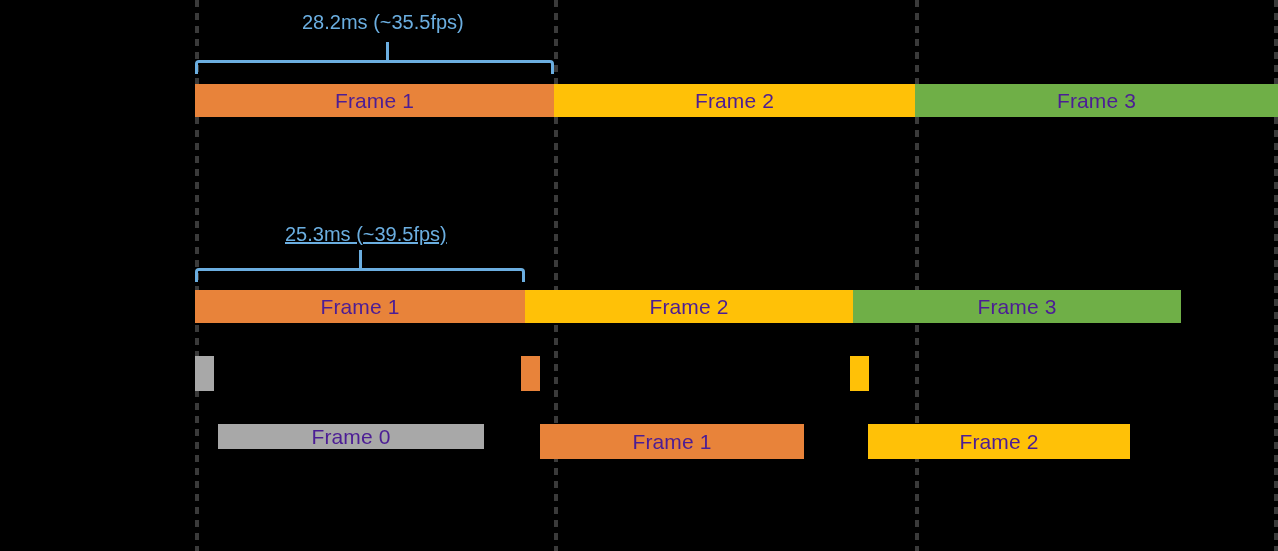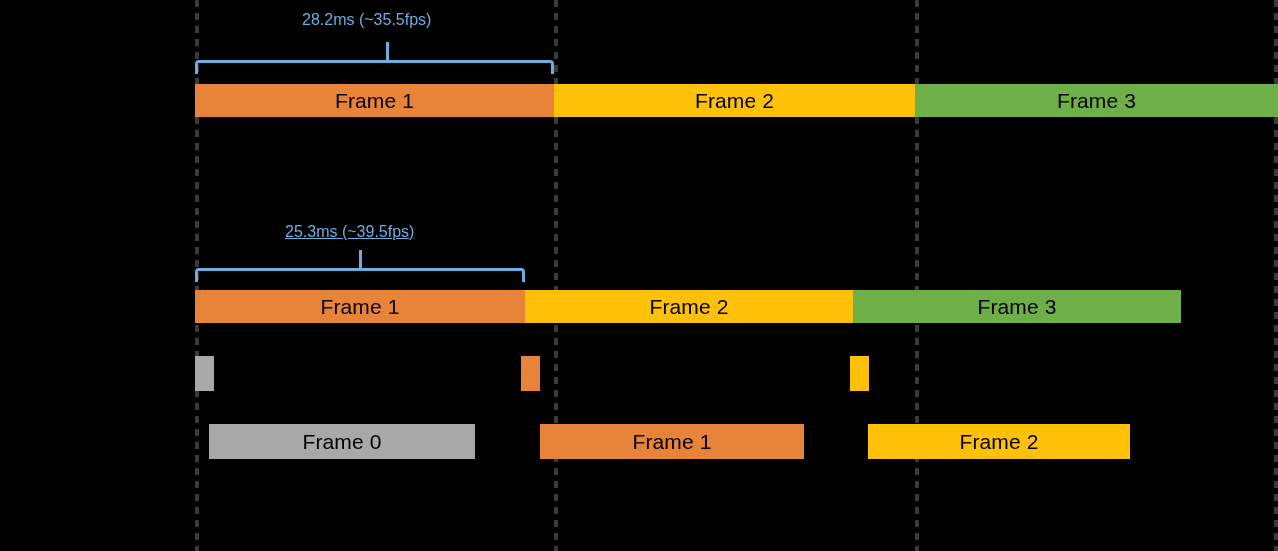--- a/index.html
+++ b/index.html
@@ -39,42 +39,42 @@
   
   .bar {
     position: absolute;
     display: flex;
     align-items: center;
     justify-content: center;
     box-sizing: border-box;
     z-index: 2;
   }
   .bar-label {
-    color: #000000;
+    color: #4c1d95;
     font-size: 21px;
     font-family: "Liberation Sans", sans-serif;
     line-height: 1;
     white-space: nowrap;
     letter-spacing: 0.1px;
   }
   .tick {
     position: absolute;
     z-index: 2;
     box-sizing: border-box;
   }
 
   
   .annot {
     position: absolute;
     z-index: 3;
   }
   .annot-text {
     position: absolute;
     color: #6BAEE0;
-    font-size: 16px;
+    font-size: 20px;
     font-family: "Liberation Sans", sans-serif;
     white-space: nowrap;
     line-height: 1;
   }
   .brace {
     position: absolute;
     border-top: 3px solid #6BAEE0;
     border-left: 3px solid #6BAEE0;
     border-right: 3px solid #6BAEE0;
     box-sizing: border-box;
@@ -126,21 +126,21 @@
     <span class="bar-label">Frame 2</span>
   </div>
   <div class="bar" style="left:853px; top:290px; width:328px; height:33px; background:#6FAF47;">
     <span class="bar-label">Frame 3</span>
   </div>
 
   <div class="tick" style="left:195px; top:356px; width:19px; height:35px; background:#A8A8A8;"></div>
   <div class="tick" style="left:521px; top:356px; width:19px; height:35px; background:#E8833A;"></div>
   <div class="tick" style="left:850px; top:356px; width:19px; height:35px; background:#FFC107;"></div>
 
-  <div class="bar" style="left:209px; top:424px; width:266px; height:35px; background:#A8A8A8;">
+  <div class="bar" style="left:218px; top:424px; width:266px; height:25px; background:#A8A8A8;">
     <span class="bar-label">Frame 0</span>
   </div>
   <div class="bar" style="left:540px; top:424px; width:264px; height:35px; background:#E8833A;">
     <span class="bar-label">Frame 1</span>
   </div>
   <div class="bar" style="left:868px; top:424px; width:262px; height:35px; background:#FFC107;">
     <span class="bar-label">Frame 2</span>
   </div>
 
 </div>

